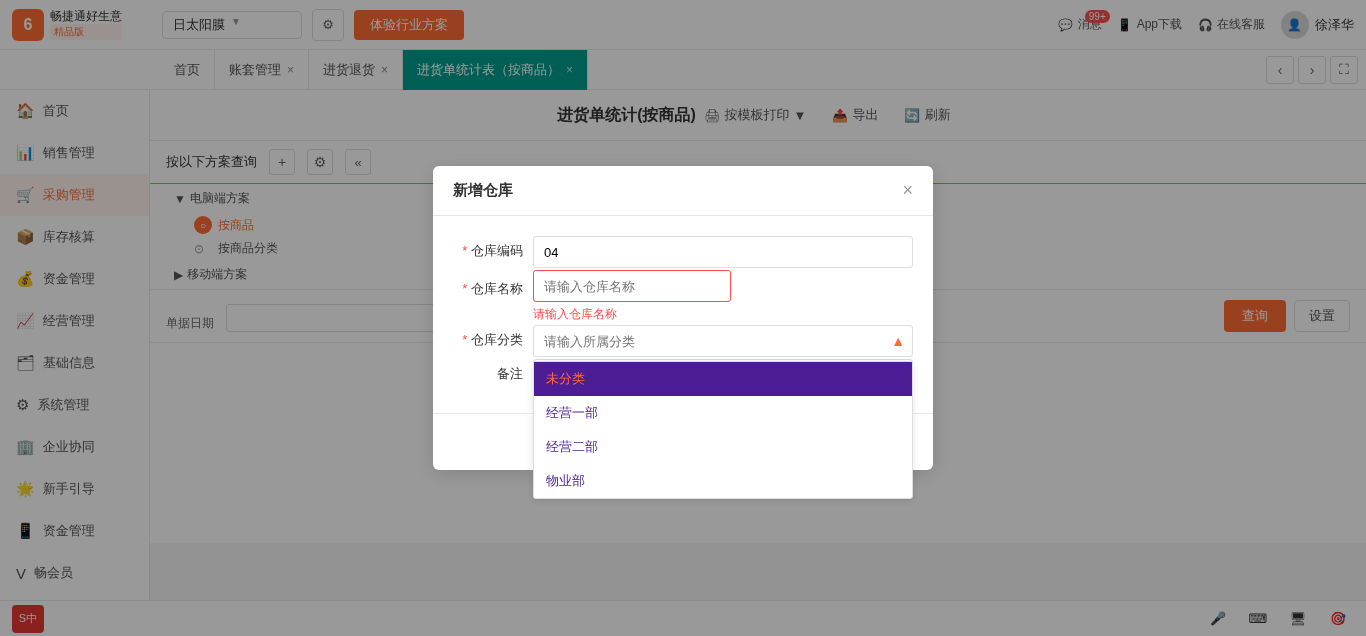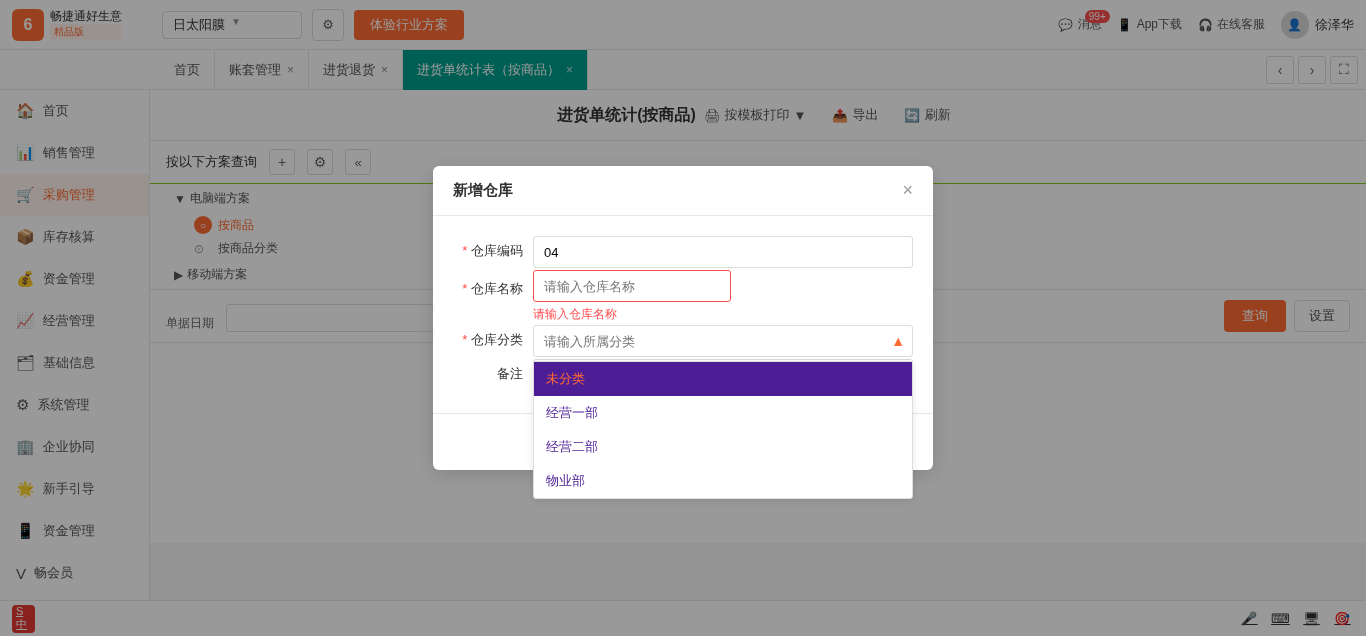--- a/index.html
+++ b/index.html
@@ -408,24 +408,23 @@
       display: flex;
       align-items: center;
       gap: 8px;
     }
     .bottom-right {
       display: flex;
       align-items: center;
       gap: 8px;
     }
     .status-icon {
-      width: 23px; height: 28px;
+      width: 32px; height: 28px;
       display: flex; align-items: center; justify-content: center;
       cursor: pointer;
-      text-decoration: underline;
     }
 
     
     .sidebar::-webkit-scrollbar { width: 4px; }
     .sidebar::-webkit-scrollbar-thumb { background: #ccc; border-radius: 2px; }
 
     .page-bg {
       background: #f5f5f5;
       min-height: 636px;
     }

